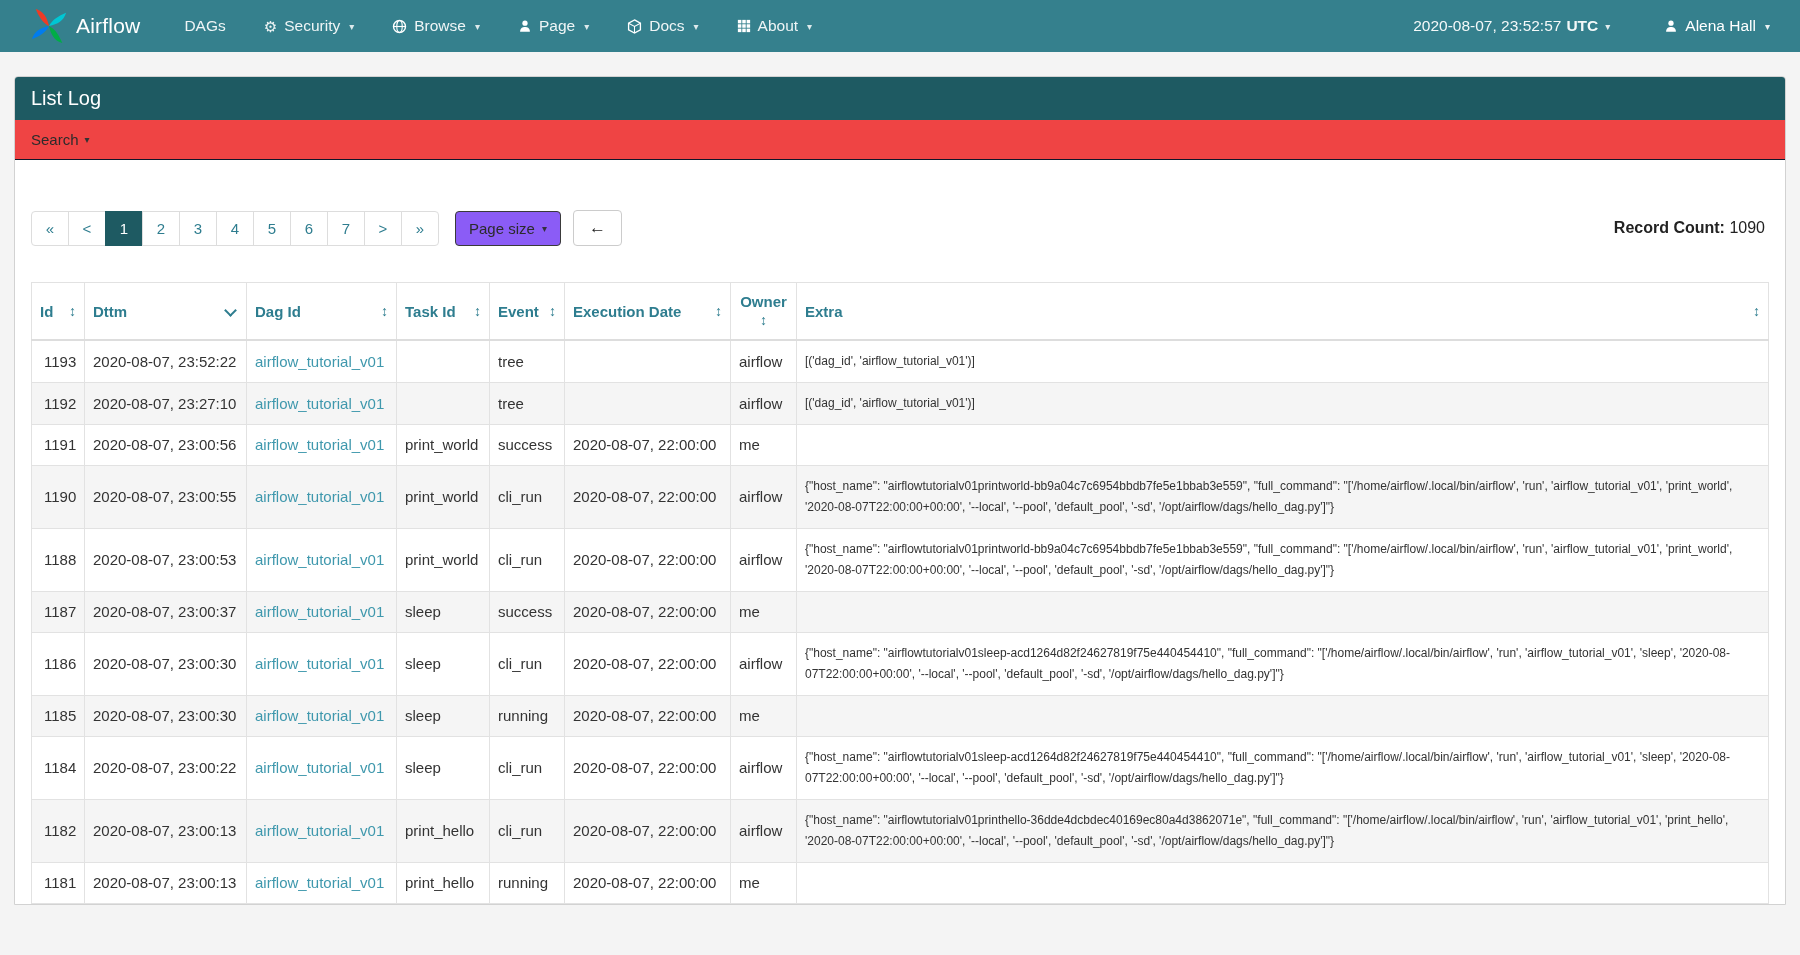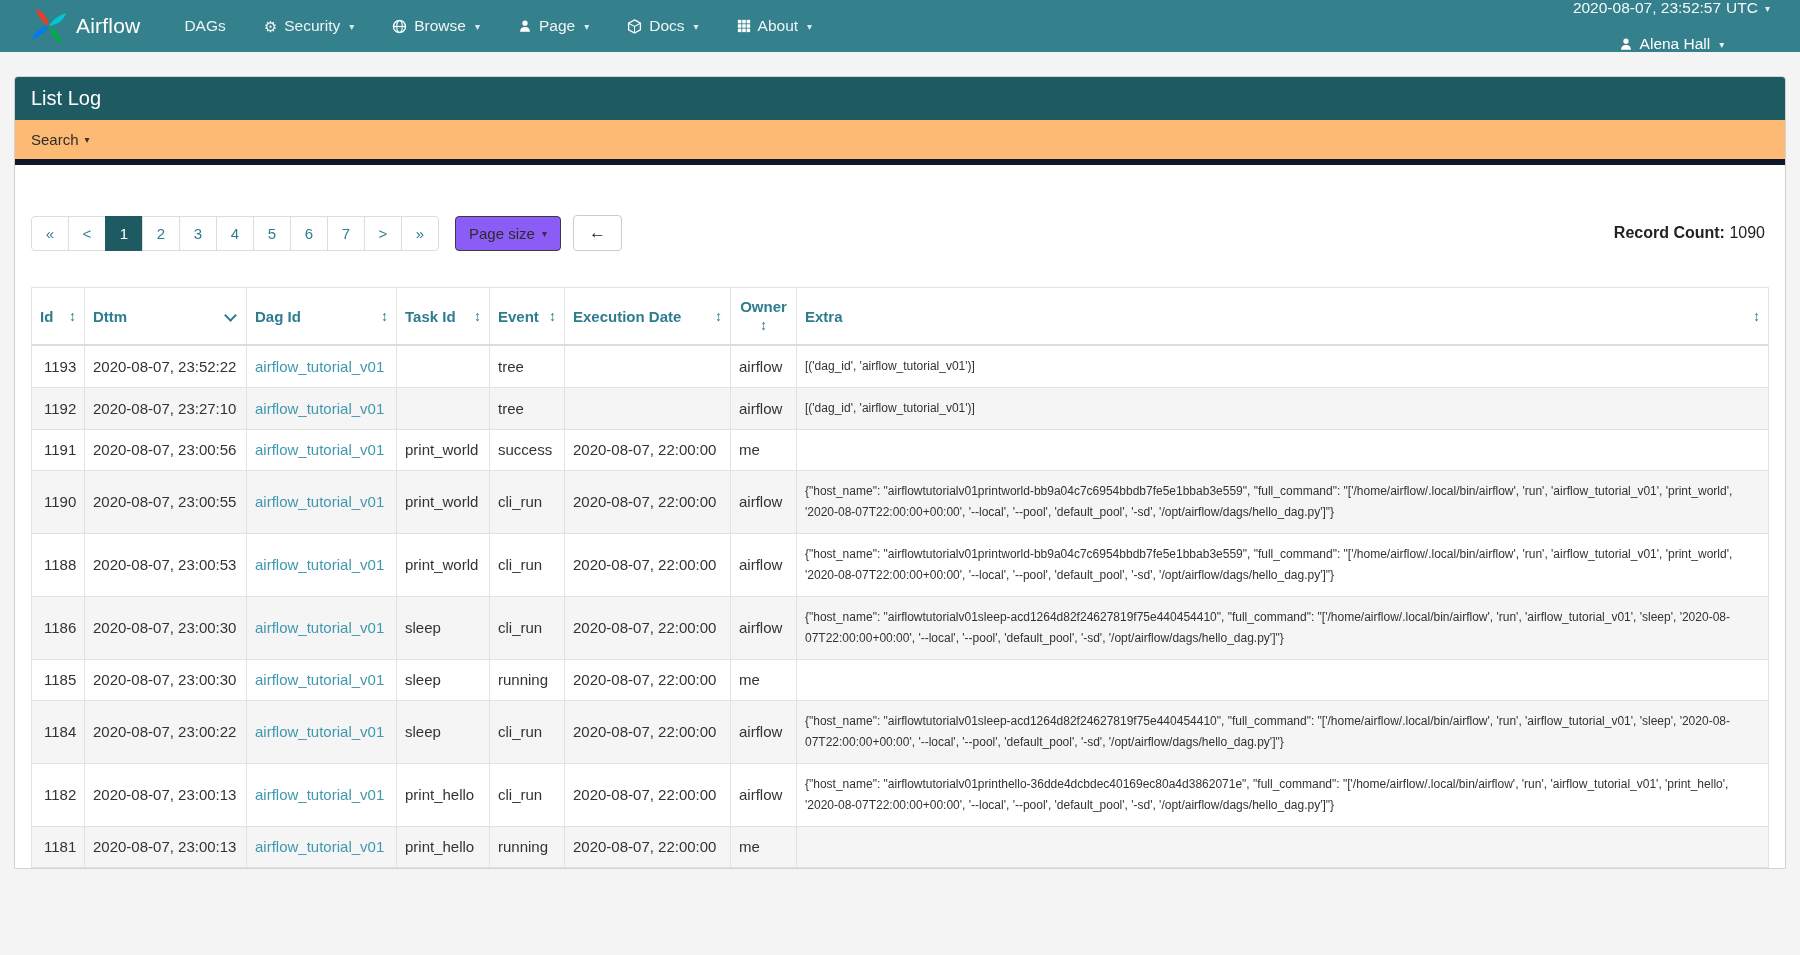--- a/index.html
+++ b/index.html
@@ -15,35 +15,35 @@
     height: 52px; background: #35808d; display: flex; align-items: center;
     padding: 0 30px; color: #fff;
   }
   .brand { display: flex; align-items: center; gap: 8px; margin-right: 44px; cursor: pointer; }
   .brand-label { font-size: 21px; font-weight: 500; color: #fff; letter-spacing: .2px; }
   .nav-menu { display: flex; align-items: center; gap: 38px; }
   .nav-item { display: flex; align-items: center; gap: 7px; font-size: 15.5px;
     color: rgba(255,255,255,.92); cursor: pointer; white-space: nowrap; }
   .nav-item .uicon { font-size: 15px; line-height: 1; }
   .caret { font-size: 10px; margin-left: 2px; opacity: .9; }
-  .nav-right { margin-left: auto; display: flex; align-items: center; gap: 18px; flex-direction: column; }
+  .nav-right { margin-left: auto; display: flex; align-items: center; gap: 54px; }
   .clock { font-size: 15.5px; color: rgba(255,255,255,.95); display: flex; align-items: center; gap: 5px; cursor: pointer; }
-  .clock b { font-weight: normal; }
+  .clock b { font-weight: bold; }
   .user-menu { display: flex; align-items: center; gap: 7px; font-size: 15.5px; cursor: pointer; }
   svg.ico { display: block; }
 
   
   .main { padding: 24px 14px 0 14px; }
   .panel { background: #fff; border: 1px solid #d2d2d2; border-radius: 4px 4px 0 0; }
   .panel-header {
     background: #1e5a62; color: #fff; font-size: 20px; padding: 10px 16px;
     border-radius: 3px 3px 0 0;
   }
   .search-bar {
-    background: #fdba74; border-bottom: 6px solid #0f172a; padding: 11px 16px;
+    background: #ef4444; border-bottom: 1px solid #0f172a; padding: 11px 16px;
     font-size: 15px; color: #2b2b2b;
   }
   .search-toggle { display: inline-flex; align-items: center; gap: 4px; cursor: pointer; }
   .search-toggle .caret { color: #333; opacity: 1; }
   .panel-body { padding: 50px 16px 0 16px; }
 
   
   .toolbar { display: flex; align-items: center; margin-bottom: 36px; }
   .pagination { display: flex; list-style: none; }
   .pagination a {
@@ -349,20 +349,30 @@
               <td class="cell-id">1188</td>
               <td class="cell-dttm">2020-08-07, 23:00:53</td>
               <td class="cell-dag-id"><a class="dag-link" href="#">airflow_tutorial_v01</a></td>
               <td class="cell-task-id">print_world</td>
               <td class="cell-event">cli_run</td>
               <td class="cell-execution-date">2020-08-07, 22:00:00</td>
               <td class="cell-owner">airflow</td>
               <td class="cell-extra">{"host_name": "airflowtutorialv01printworld-bb9a04c7c6954bbdb7fe5e1bbab3e559", "full_command": "['/home/airflow/.local/bin/airflow', 'run', 'airflow_tutorial_v01', 'print_world', '2020-08-07T22:00:00+00:00', '--local', '--pool', 'default_pool', '-sd', '/opt/airflow/dags/hello_dag.py']"}</td>
             </tr>
             <tr>
+              <td class="cell-id">1187</td>
+              <td class="cell-dttm">2020-08-07, 23:00:37</td>
+              <td class="cell-dag-id"><a class="dag-link" href="#">airflow_tutorial_v01</a></td>
+              <td class="cell-task-id">sleep</td>
+              <td class="cell-event">success</td>
+              <td class="cell-execution-date">2020-08-07, 22:00:00</td>
+              <td class="cell-owner">me</td>
+              <td class="cell-extra"></td>
+            </tr>
+            <tr>
               <td class="cell-id">1186</td>
               <td class="cell-dttm">2020-08-07, 23:00:30</td>
               <td class="cell-dag-id"><a class="dag-link" href="#">airflow_tutorial_v01</a></td>
               <td class="cell-task-id">sleep</td>
               <td class="cell-event">cli_run</td>
               <td class="cell-execution-date">2020-08-07, 22:00:00</td>
               <td class="cell-owner">airflow</td>
               <td class="cell-extra">{"host_name": "airflowtutorialv01sleep-acd1264d82f24627819f75e440454410", "full_command": "['/home/airflow/.local/bin/airflow', 'run', 'airflow_tutorial_v01', 'sleep', '2020-08-07T22:00:00+00:00', '--local', '--pool', 'default_pool', '-sd', '/opt/airflow/dags/hello_dag.py']"}</td>
             </tr>
             <tr>

